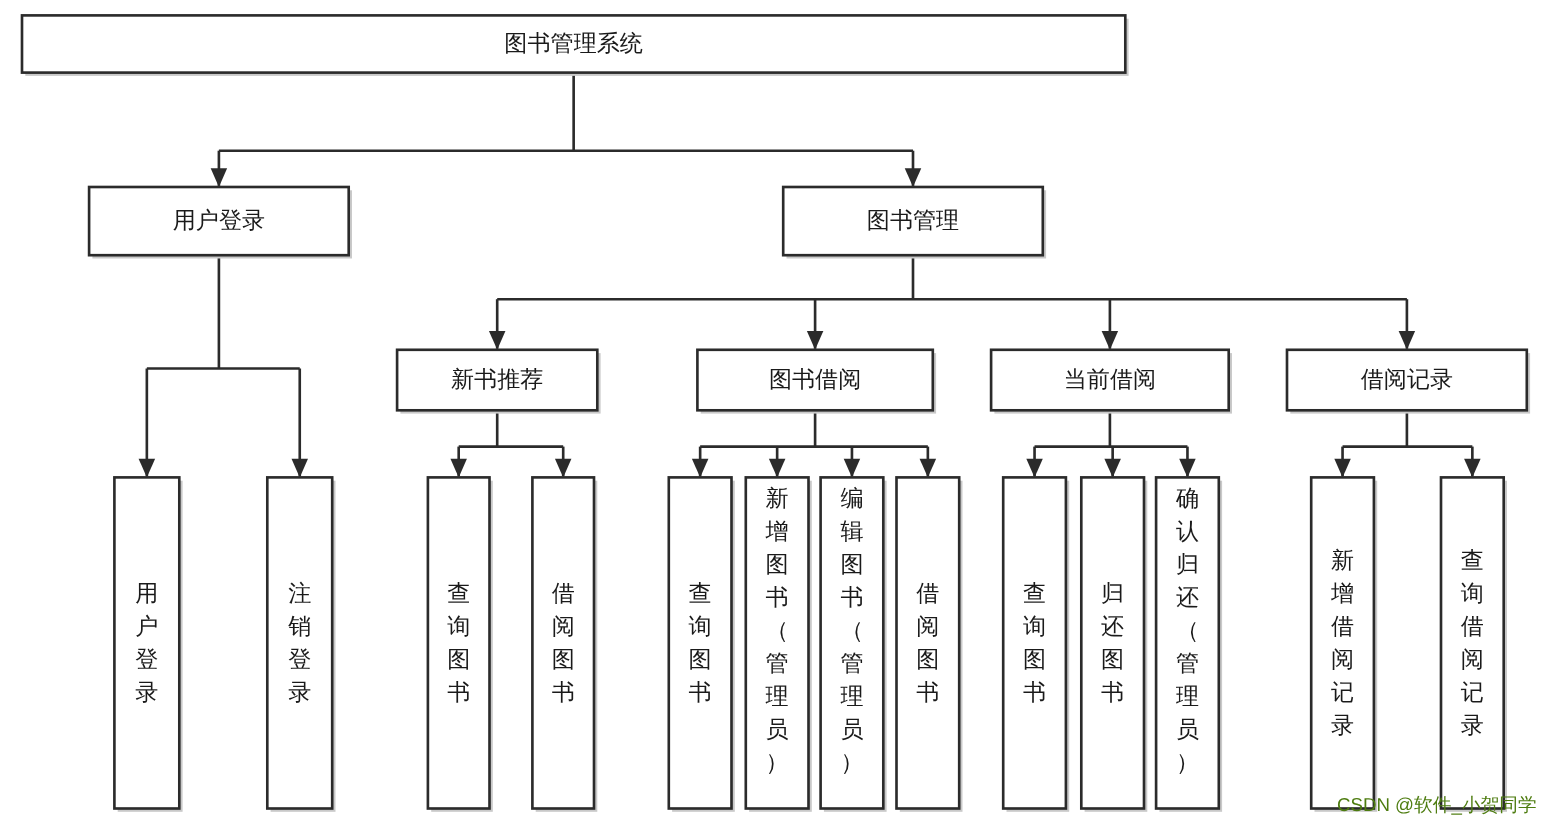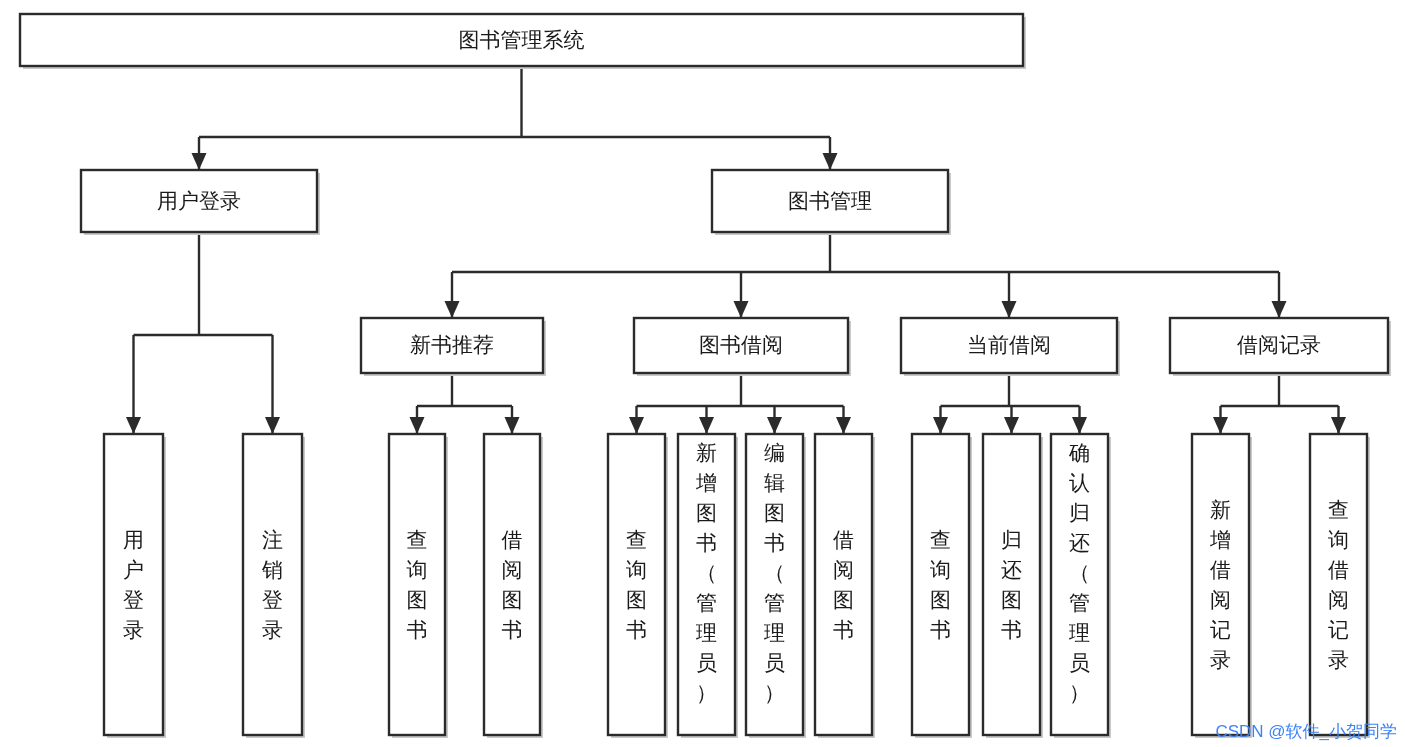--- a/index.html
+++ b/index.html
@@ -57,21 +57,21 @@
     font-size: 21px;
     fill: #1a1a1a;
     text-anchor: middle;
   }
   .watermark {
     position: absolute;
     right: 8px;
     bottom: 4px;
     font-family: "Liberation Sans", "DejaVu Sans", sans-serif;
     font-size: 17px;
-    color: #3b82f6;
+    color: #4d7c0f;
     white-space: nowrap;
     pointer-events: none;
   }
 </style>
 </head>
 <body>
 
 <div id="diagram-root">
   <svg class="diagram" viewBox="0 0 1405 747" xmlns="http://www.w3.org/2000/svg">
     <g id="edges-layer">

